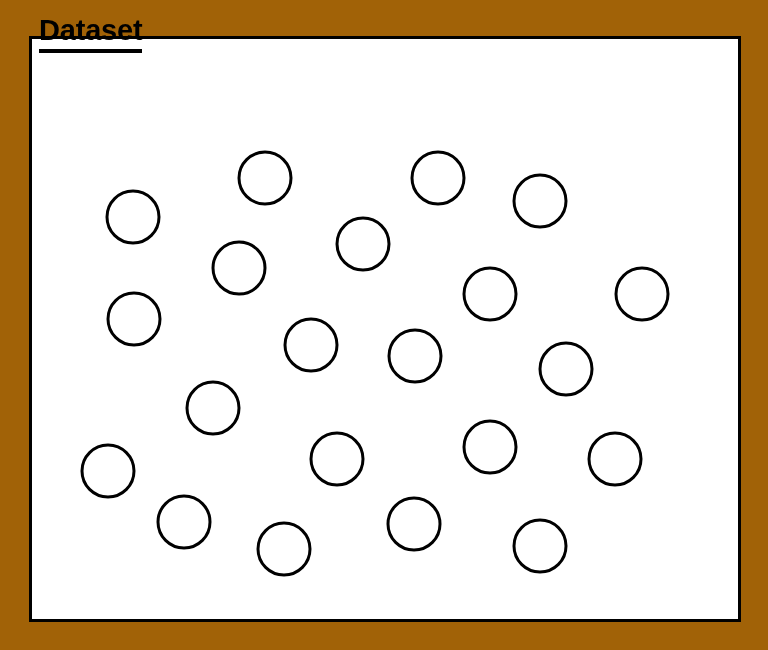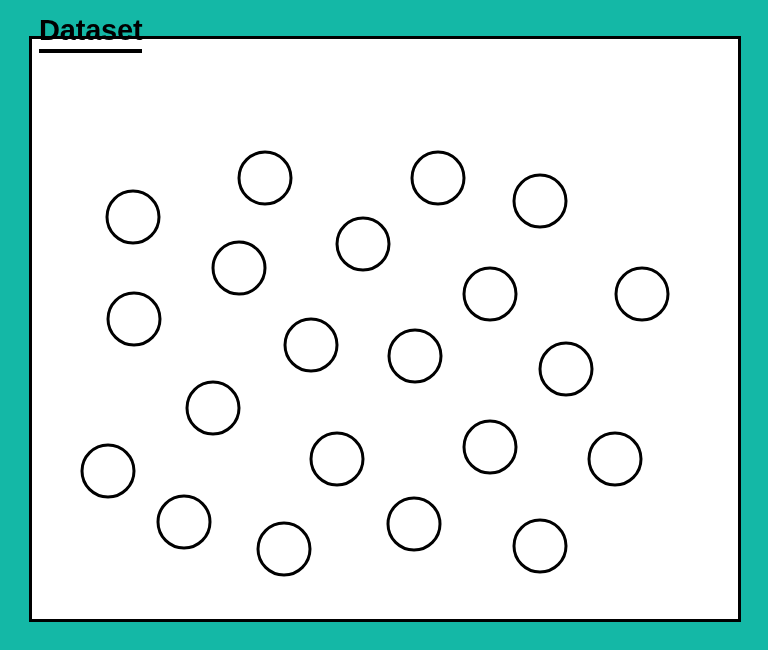--- a/index.html
+++ b/index.html
@@ -11,21 +11,21 @@
     width: 768px;
     height: 650px;
     font-family: "Liberation Sans", sans-serif;
     -webkit-font-smoothing: antialiased;
     overflow: hidden;
   }
   #canvas {
     position: relative;
     width: 768px;
     height: 650px;
-    background: #14b8a6;
+    background: #a16207;
   }
   
   #dataset-frame {
     position: absolute;
     left: 29px;
     top: 36px;
     width: 712px;
     height: 586px;
     box-sizing: border-box;
     border: 3px solid #000000;

